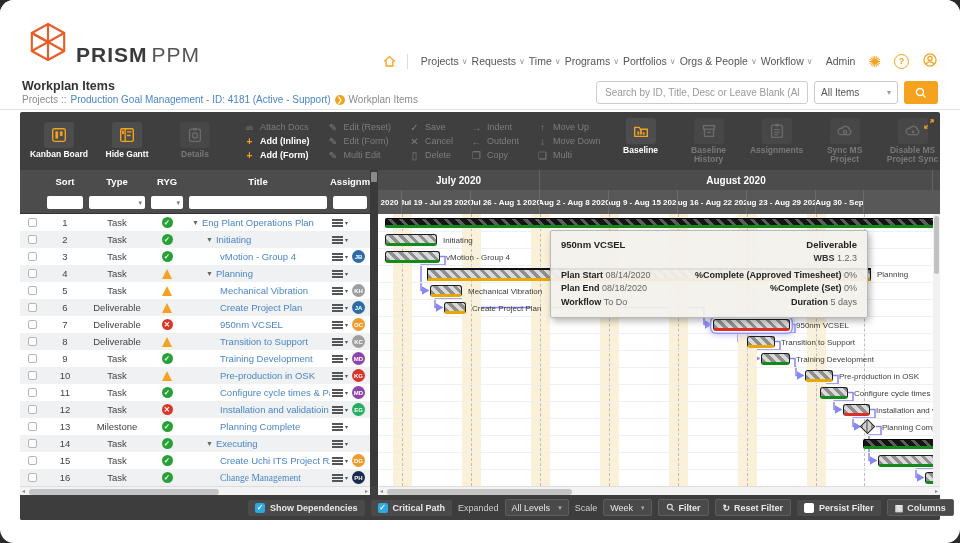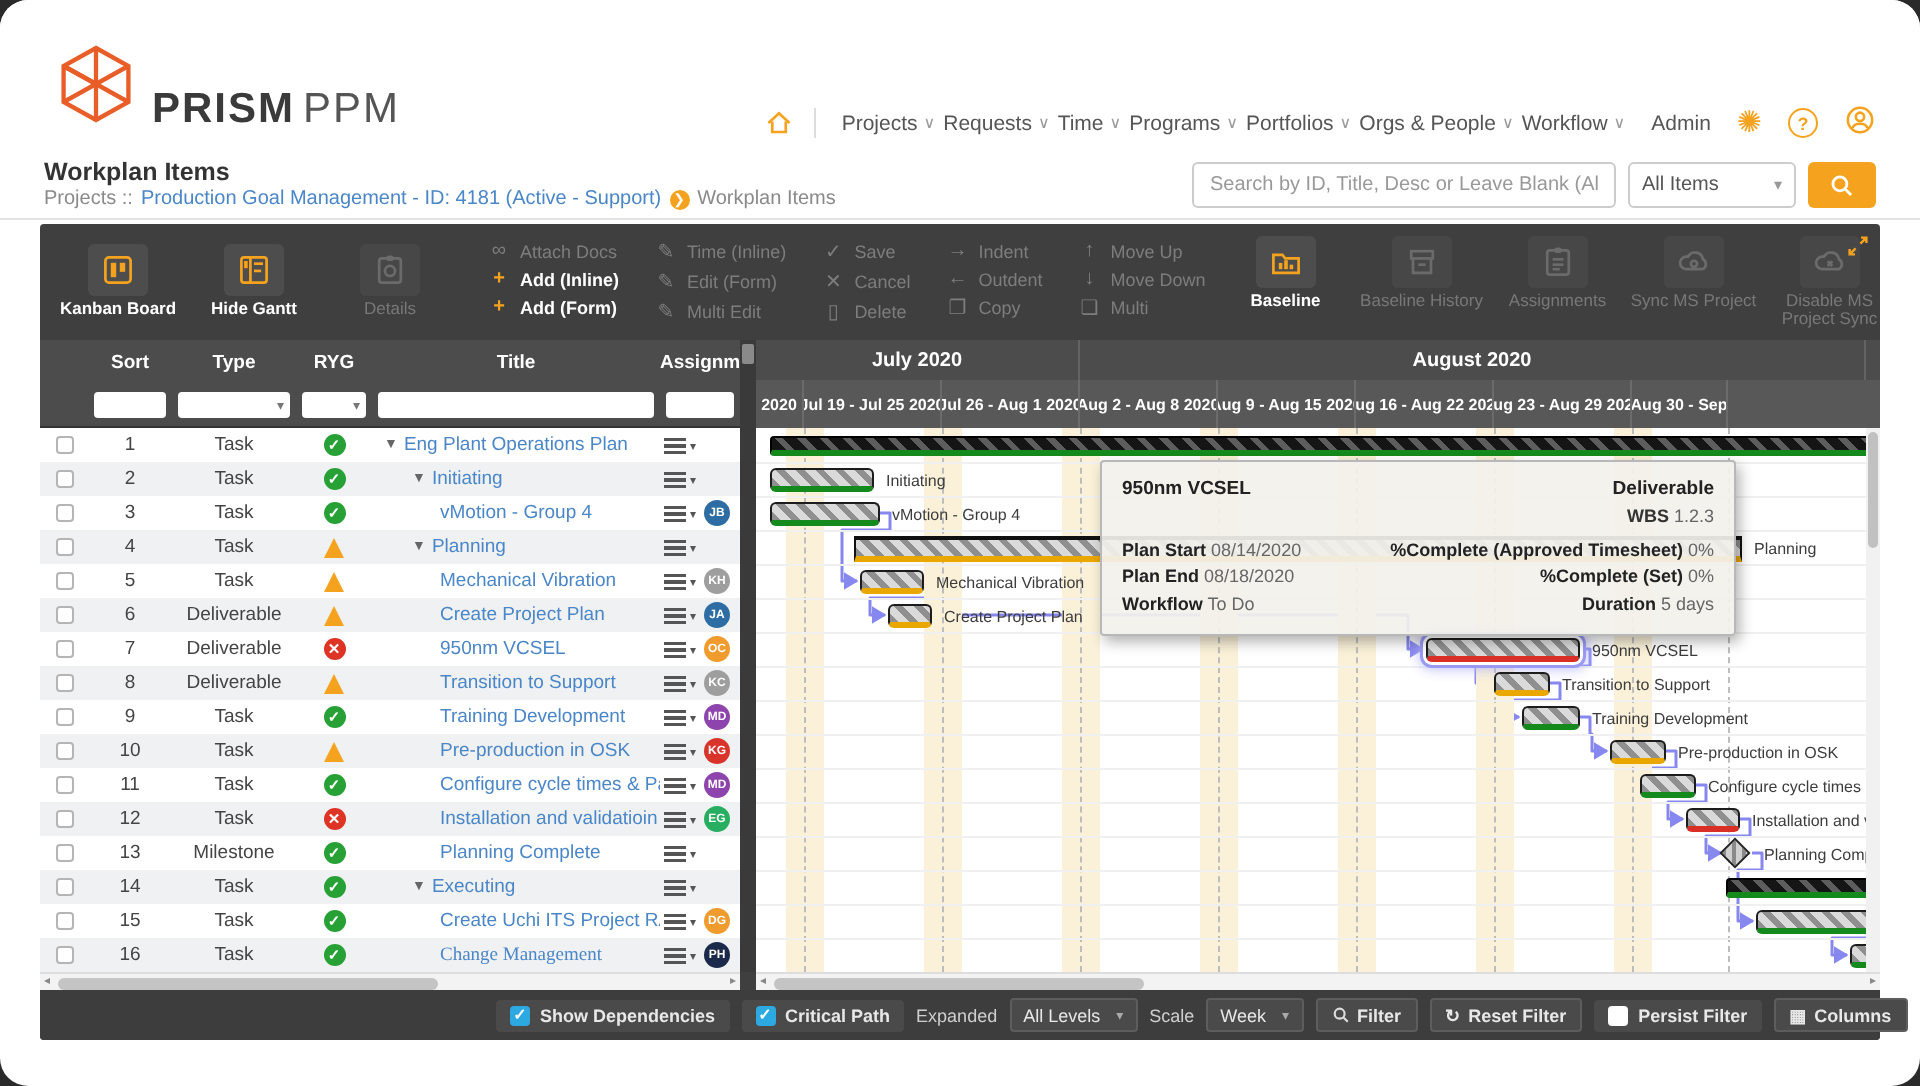--- a/index.html
+++ b/index.html
@@ -40,21 +40,21 @@
 
   
   .main { position:absolute; top:112px; left:20px; right:20px; bottom:23px; background:#3f3f3f; border-radius:2px; }
 
   
   .toolbar { position:absolute; top:0; left:0; right:0; height:58px; display:flex; align-items:center; padding:0 8px; gap:8px; }
   .tile { width:62px; display:flex; flex-direction:column; align-items:center; gap:2px; cursor:pointer; }
   .tile .tic { width:30px; height:26px; border-radius:3px; background:#4d4d4d; display:flex; align-items:center; justify-content:center; }
   .tile .tic svg { width:18px; height:18px; }
   .tile .tlb { font-size:8.5px; font-weight:bold; color:#fff; text-align:center; line-height:1.1; }
-  .tile.off .tlb { color:#787878; font-weight:normal; }
+  .tile.off .tlb { color:#787878; font-weight:bold; }
   .tile.off .tic { background:#474747; color:#6b6b6b; }
   .tile.on .tic { color:#f5a31e; }
   .stacks { display:flex; gap:18px; margin-left:10px; }
   .stack { display:flex; flex-direction:column; gap:3px; }
   .stack-btn { display:flex; align-items:center; gap:5px; font-size:9px; color:#7d7d7d; cursor:default; white-space:nowrap; }
   .stack-btn .sic { width:11px; text-align:center; font-size:10px; }
   .stack-btn.enabled { color:#fff; font-weight:bold; cursor:pointer; }
   .stack-btn.enabled .sic { color:#f5a31e; font-weight:bold; }
   .tb-right { display:flex; margin-left:auto; gap:4px; padding-right:14px; }
   .tb-right .tile { width:64px; }
@@ -282,21 +282,21 @@
               <span>Add (Inline)</span>
             </div>
             <div class="stack-btn enabled">
               <span class="sic">+</span>
               <span>Add (Form)</span>
             </div>
           </div>
           <div class="stack">
             <div class="stack-btn ">
               <span class="sic">✎</span>
-              <span>Time (Inline)</span>
+              <span>Edit (Reset)</span>
             </div>
             <div class="stack-btn ">
               <span class="sic">✎</span>
               <span>Edit (Form)</span>
             </div>
             <div class="stack-btn ">
               <span class="sic">✎</span>
               <span>Multi Edit</span>
             </div>
           </div>

